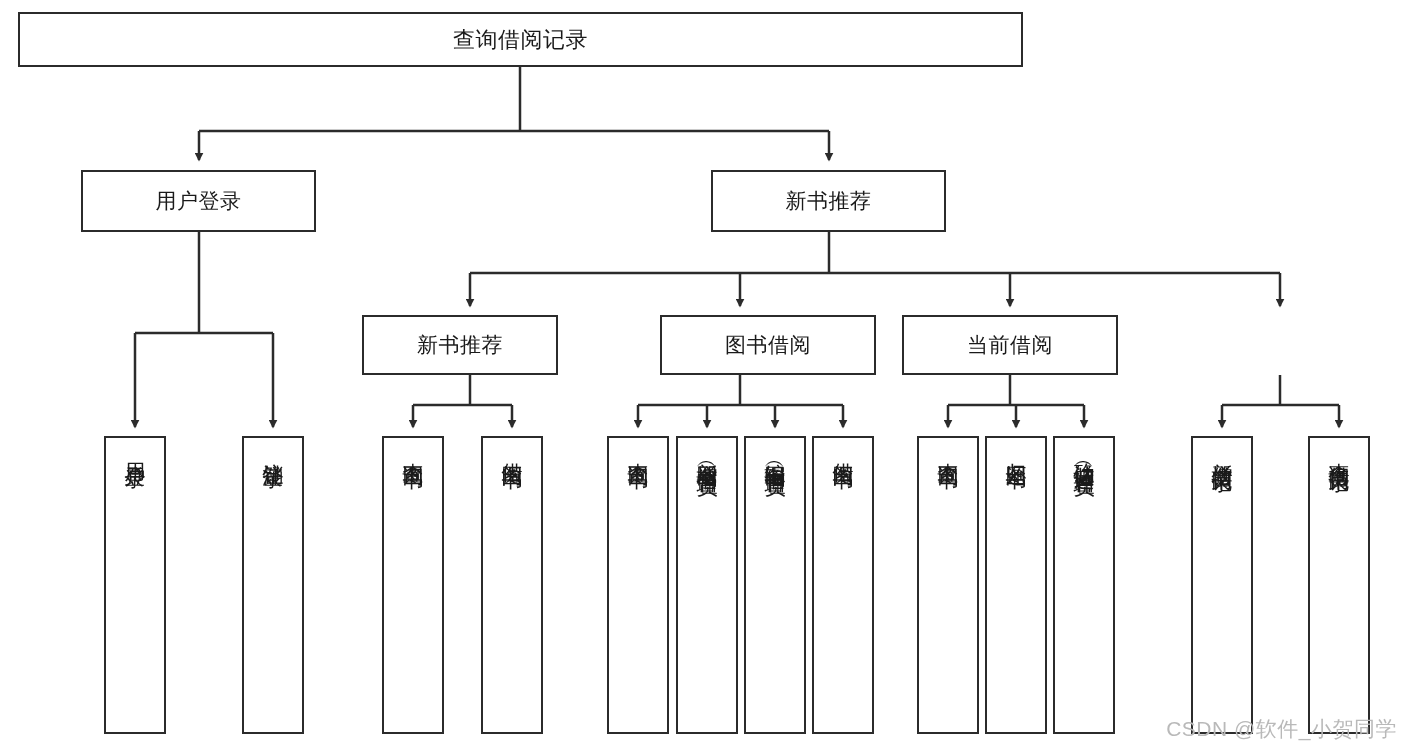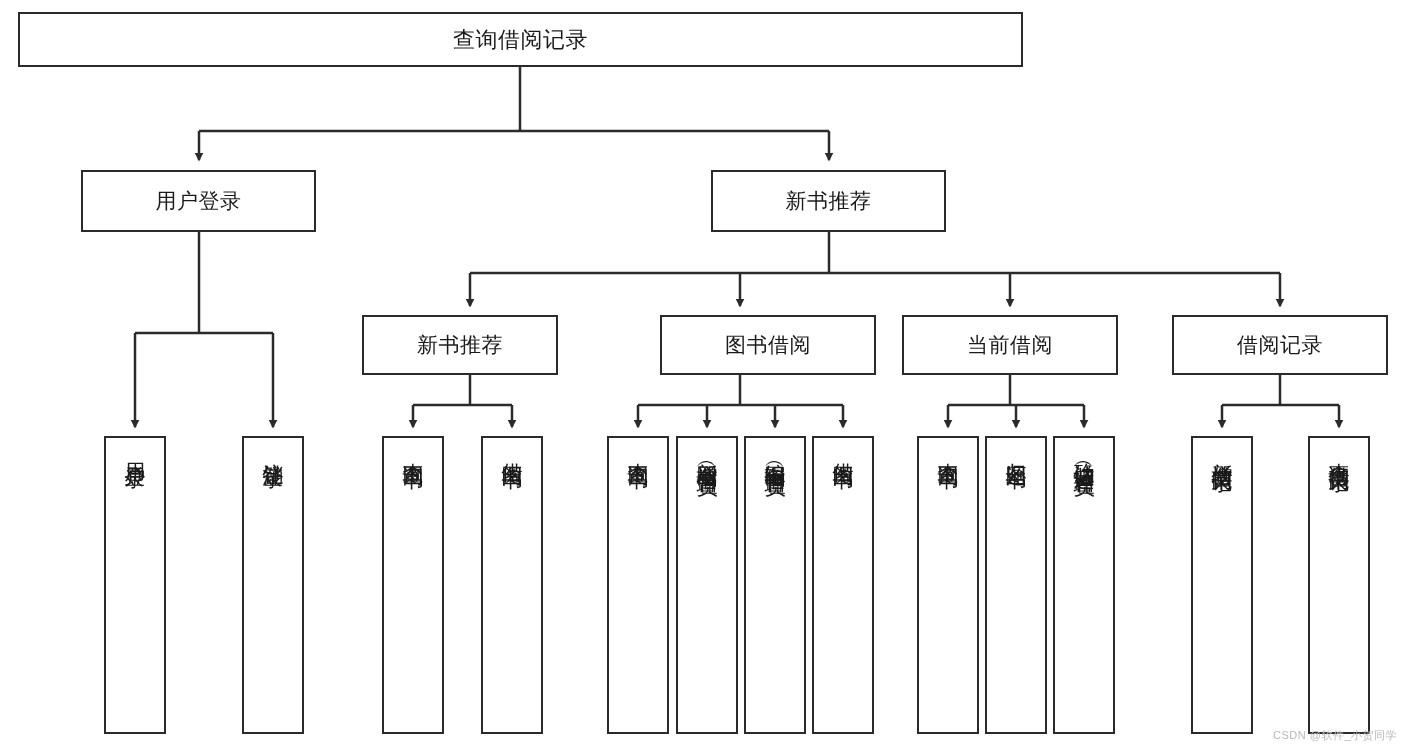--- a/index.html
+++ b/index.html
@@ -61,21 +61,21 @@
     font-size: 21px;
     line-height: 1.05;
     letter-spacing: 2px;
     white-space: nowrap;
     margin: 0 auto;
   }
   .watermark {
     position: absolute;
     right: 8px;
     bottom: 4px;
-    font-size: 11px;
+    font-size: 21px;
     color: #b9b9b9;
     letter-spacing: 0.5px;
     white-space: nowrap;
     user-select: none;
   }
 </style>
 </head>
 <body>
 
 <div id="diagram-canvas">
@@ -143,23 +143,20 @@
 
   <div class="node h" style="left:362px; top:315px; width:196px; height:60px;">
     <span class="label">新书推荐</span>
   </div>
   <div class="node h" style="left:632px; top:315px; width:216px; height:60px;margin-left:28px;">
     <span class="label">图书借阅</span>
   </div>
   <div class="node h" style="left:902px; top:315px; width:216px; height:60px;">
     <span class="label">当前借阅</span>
   </div>
-  <div class="node h" style="left:1172px; top:315px; width:216px; height:60px;">
-    <span class="label">借阅记录</span>
-  </div>
 
   <div class="node v" style="left:104px; top:436px; width:62px; height:298px;">
     <span class="label">用户登录</span>
   </div>
   <div class="node v" style="left:242px; top:436px; width:62px; height:298px;">
     <span class="label">注销登录</span>
   </div>
 
   <div class="node v" style="left:382px; top:436px; width:62px; height:298px;">
     <span class="label">查询图书</span>

